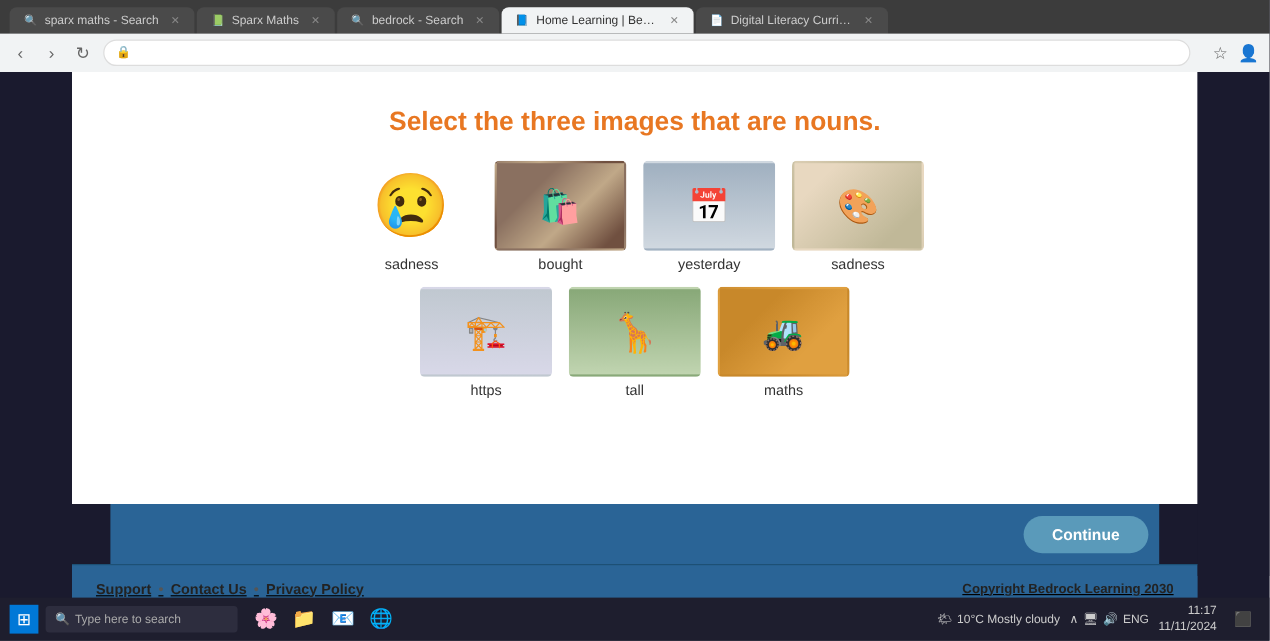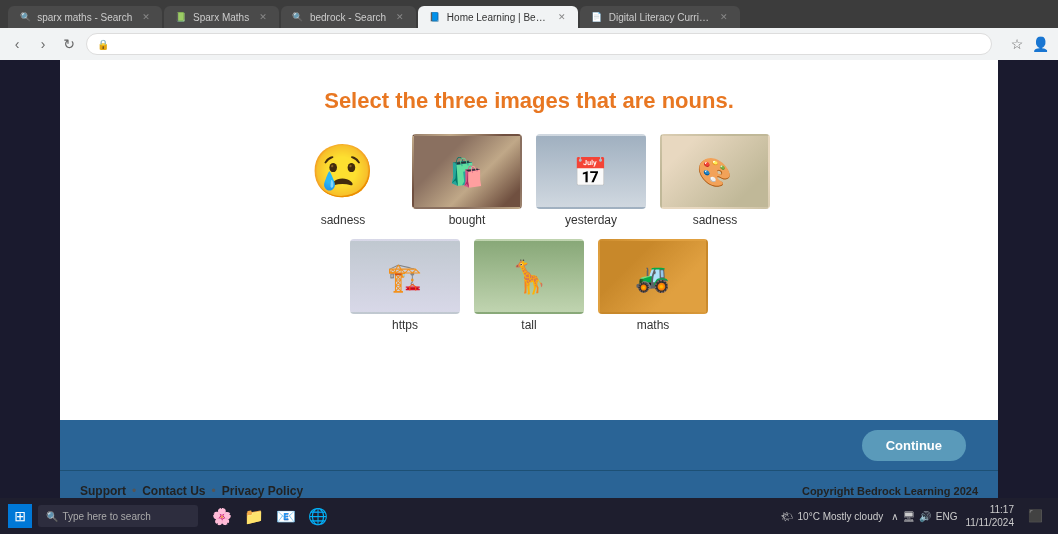--- a/index.html
+++ b/index.html
@@ -306,26 +306,26 @@
       position: absolute;
       font-size: 28px;
       top: 50%;
       left: 50%;
       transform: translate(-50%, -50%);
     }
 
     
     .bottom-action-bar {
       background: #2a6496;
-      margin: 0 56px;
+      margin: 0 92px;
       height: 50px;
       display: flex;
       align-items: center;
       justify-content: flex-end;
-      padding: 0 36px;
+      padding: 0 9px;
     }
 
     .continue-btn {
       background: #5a9aba;
       color: white;
       border: none;
       border-radius: 20px;
       padding: 8px 24px;
       font-size: 13px;
       cursor: pointer;
@@ -335,20 +335,21 @@
     
     .footer {
       background: #2a6496;
       margin: 0 60px;
       height: 40px;
       border-top: 1px solid #1d5075;
       display: flex;
       align-items: center;
       justify-content: space-between;
       padding: 0 20px;
+      text-decoration: underline;
     }
 
     .footer-links {
       display: flex;
       align-items: center;
       gap: 6px;
       font-size: 12px;
       color: #333;
     }
 
@@ -594,21 +595,21 @@
 </div>
 
 <div class="footer">
   <div class="footer-links">
     <a class="footer-link" href="#">Support</a>
     <span class="footer-dot">•</span>
     <a class="footer-link" href="#">Contact Us</a>
     <span class="footer-dot">•</span>
     <a class="footer-link" href="#">Privacy Policy</a>
   </div>
-  <div class="footer-copyright">Copyright Bedrock Learning 2024</div>
+  <div class="footer-copyright">Copyright Bedrock Learning 2030</div>
 </div>
 
 <div class="taskbar">
   <div class="taskbar-start">⊞</div>
   <div class="taskbar-search">
     <span style="font-size:10px;margin-right:4px">🔍</span>
     <span style="color:#aaa;font-size:10px">Type here to search</span>
   </div>
   <div class="taskbar-icons">
     <div class="taskbar-icon">🌸</div>

